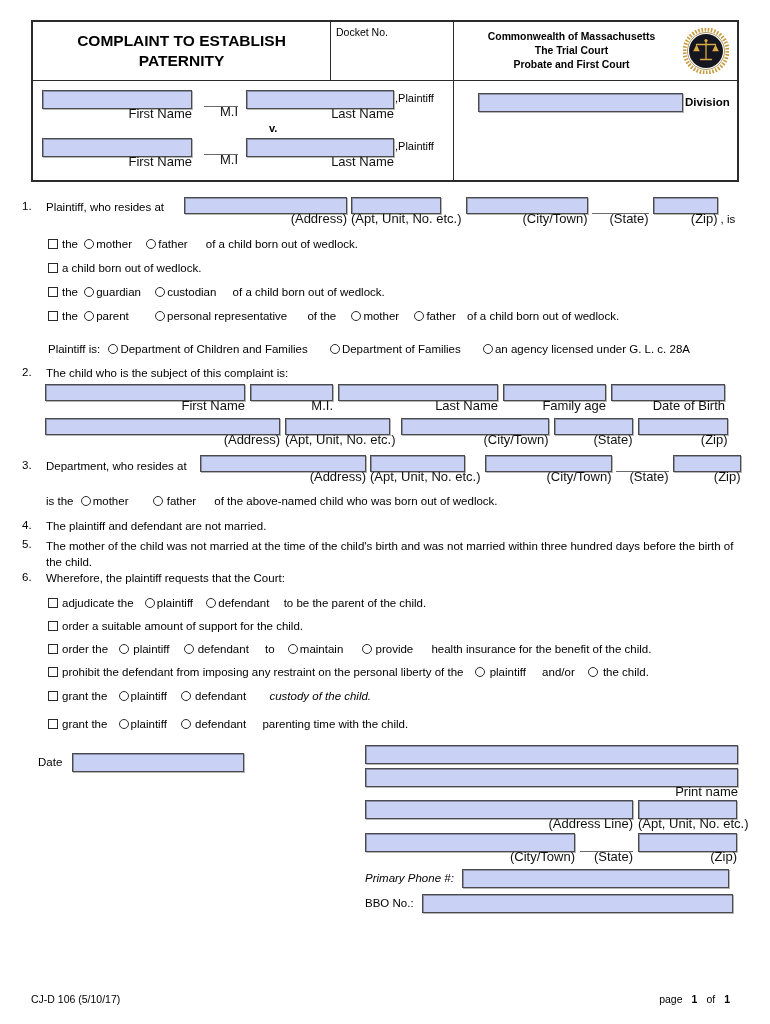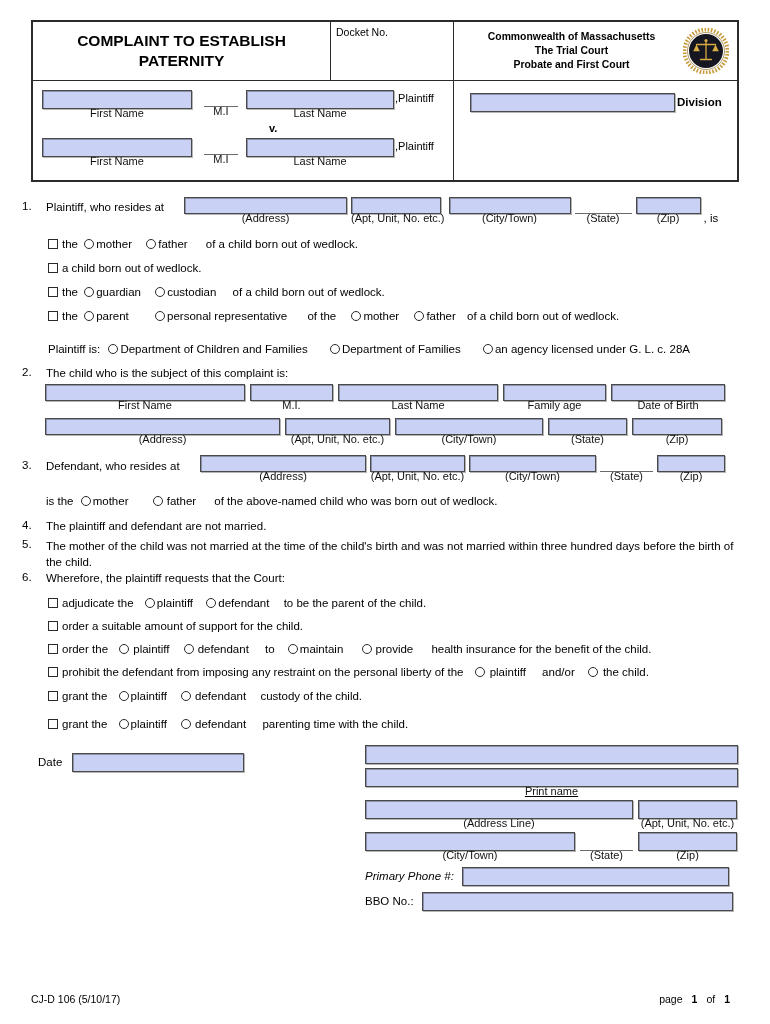--- a/index.html
+++ b/index.html
@@ -21,21 +21,21 @@
     box-sizing:border-box;
     display:inline-block;
     vertical-align:middle;
   }
   .fld-lg{height:19px;}
   .uline{
     border:0;border-bottom:1px solid #6a6a6a;
     height:16px;display:inline-block;vertical-align:middle;background:transparent;
   }
   .cap{
-    font-size:11px;text-align:center;line-height:9px;color:#111;
+    font-size:13px;text-align:right;line-height:9px;color:#111;
     white-space:nowrap;
   }
 
   
   .hdr{
     position:absolute;left:31px;top:20px;width:708px;
     border:2px solid #2b2b2b;
     box-sizing:border-box;
   }
   .hdr-top{display:flex;height:58px;}
@@ -158,21 +158,21 @@
           </div>
           <div class="p-last">
             <div class="fld fld-lg" style="width:148px;"></div>
             <div class="cap">Last Name</div>
           </div>
           <div class="p-role">,Plaintiff</div>
         </div>
       </div>
 
       <div class="divis">
-        <div style="position:absolute;left:16px;top:12px;">
+        <div style="position:absolute;left:24px;top:12px;">
           <span class="fld fld-lg" style="width:205px;"></span><span style="font-weight:bold;font-size:11.5px;margin-left:2px;">Division</span>
         </div>
       </div>
     </div>
   </div>
 
   <div class="num" style="left:22px;top:200px;">1.</div>
   <div class="item" style="left:46px;top:200px;">Plaintiff, who resides at</div>
 
   <div style="position:absolute;left:184px;top:197px;">
@@ -264,21 +264,21 @@
     </span><span style="display:inline-block;margin-left:5px;">
       <span class="fld" style="width:79px;"></span>
       <div class="cap">(State)</div>
     </span><span style="display:inline-block;margin-left:5px;">
       <span class="fld" style="width:90px;"></span>
       <div class="cap">(Zip)</div>
     </span>
   </div>
 
   <div class="num" style="left:22px;top:459px;">3.</div>
-  <div class="item" style="left:46px;top:459px;">Defendant, who resides at</div>
+  <div class="item" style="left:46px;top:459px;">Department, who resides at</div>
 
   <div style="position:absolute;left:200px;top:455px;">
     <span style="display:inline-block;">
       <span class="fld" style="width:166px;"></span>
       <div class="cap">(Address)</div>
     </span><span style="display:inline-block;margin-left:4px;">
       <span class="fld" style="width:95px;"></span>
       <div class="cap">(Apt, Unit, No. etc.)</div>
     </span><span style="display:inline-block;margin-left:4px;">
       <span class="fld" style="width:127px;"></span>
@@ -333,40 +333,40 @@
     <span class="cb"></span><span style="margin-right:8px;">prohibit the defendant from imposing any restraint on the personal liberty of the</span>
     <span class="rb"></span><span class="t" style="margin-left:3px;">plaintiff</span>
     <span style="margin-left:10px;margin-right:10px;">and/or</span>
     <span class="rb"></span><span class="t" style="margin-left:3px;">the child.</span>
   </div>
 
   <div class="item optrow" style="left:48px;top:689px;">
     <span class="cb"></span><span style="margin-right:8px;">grant the</span>
     <span class="rb"></span><span class="t">plaintiff</span>
     <span class="rb" style="margin-left:8px;"></span><span class="t" style="margin-left:2px;">defendant</span>
-    <span style="margin-left:8px;">custody of the child.</span>
+    <span style="margin-left:17px;font-style:italic;">custody of the child.</span>
   </div>
 
   <div class="item optrow" style="left:48px;top:717px;">
     <span class="cb"></span><span style="margin-right:8px;">grant the</span>
     <span class="rb"></span><span class="t">plaintiff</span>
     <span class="rb" style="margin-left:8px;"></span><span class="t" style="margin-left:2px;">defendant</span>
     <span style="margin-left:10px;">parenting time with the child.</span>
   </div>
 
   <div style="position:absolute;left:38px;top:753px;">
     <span style="font-size:11.5px;margin-right:6px;">Date</span>
     <span class="fld fld-lg" style="width:172px;"></span>
   </div>
 
   <div style="position:absolute;left:365px;top:745px;width:375px;">
     <div style="margin-bottom:1px;">
       <div class="fld fld-lg" style="width:373px;"></div>
     </div>
-    <div style="margin-top:4px;text-decoration:underline;">
+    <div style="margin-top:4px;">
       <div class="fld fld-lg" style="width:373px;"></div>
       <div class="cap" style="width:373px;">Print name</div>
     </div>
     <div style="margin-top:4px;white-space:nowrap;">
       <span style="display:inline-block;">
         <span class="fld fld-lg" style="width:268px;"></span>
         <div class="cap">(Address Line)</div>
       </span><span style="display:inline-block;margin-left:5px;">
         <span class="fld fld-lg" style="width:99px;"></span>
         <div class="cap">(Apt, Unit, No. etc.)</div>

